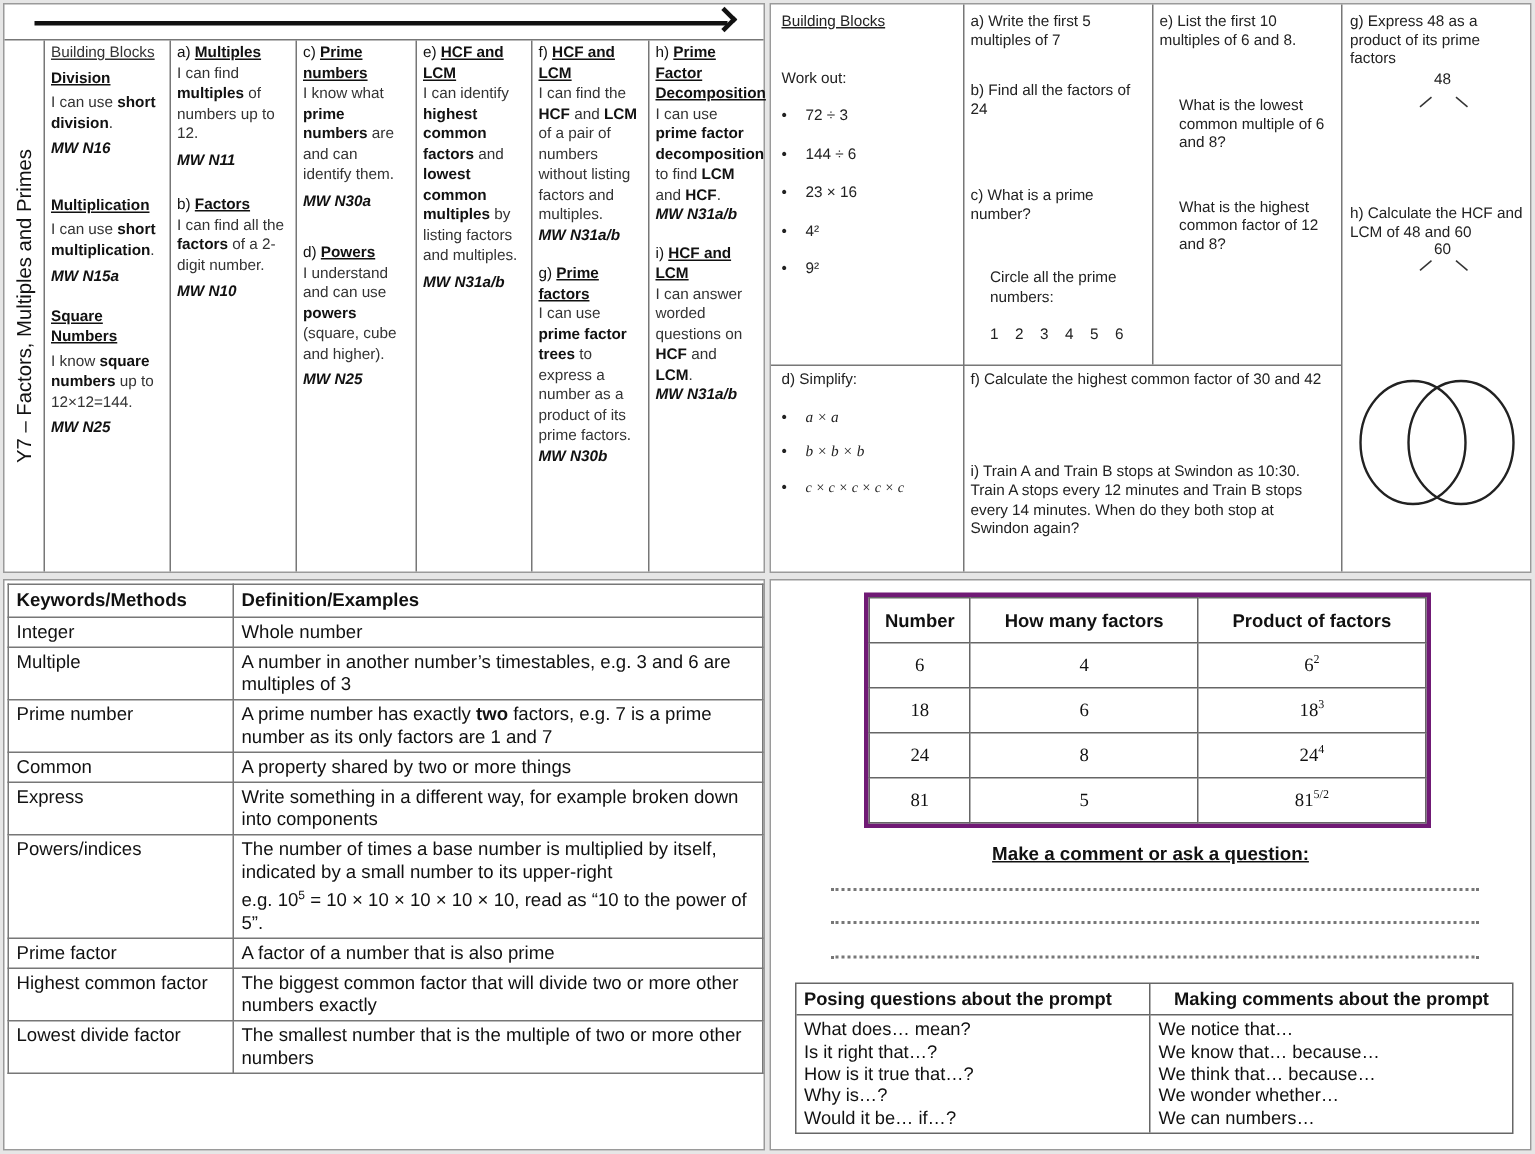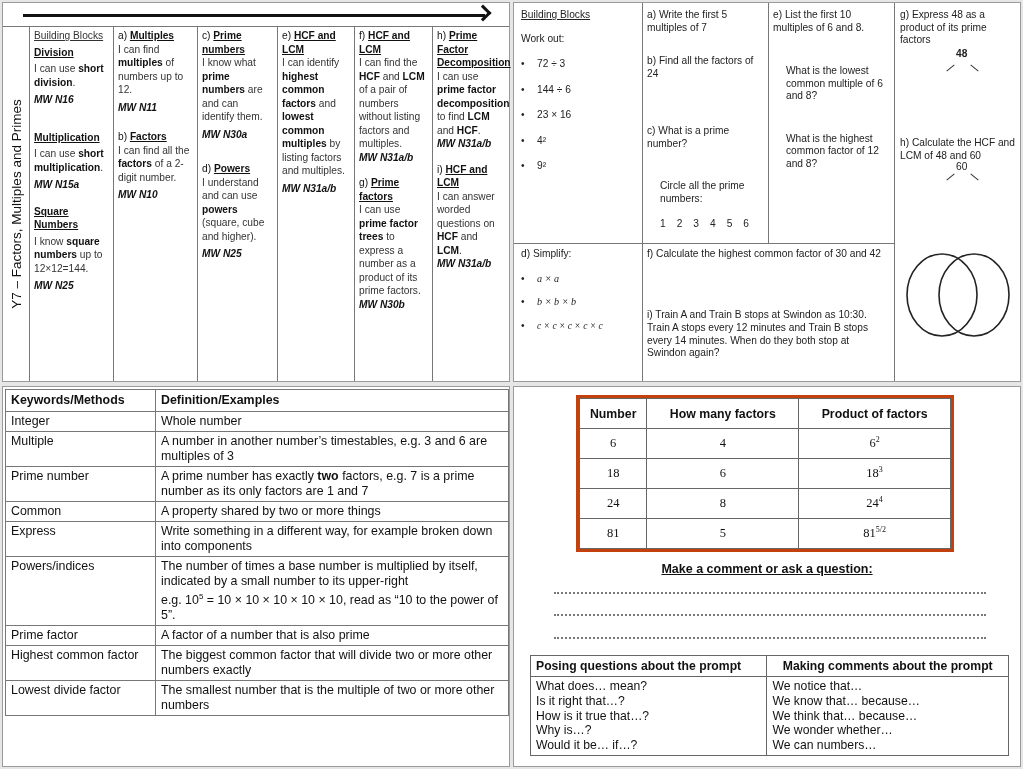--- a/index.html
+++ b/index.html
@@ -32,21 +32,21 @@
 
   
   #bl { left: 2px; top: 386px; width: 508px; height: 381px; }
   #bl table { border-collapse: collapse; width: 504px; margin: 2px; font-size: 12.4px; line-height: 15px; }
   #bl td, #bl th { border: 1px solid #777; text-align: left; vertical-align: top; padding: 2px 5px 2px 5px; }
   #bl th { font-weight: bold; padding-top: 3px; padding-bottom: 3px; }
   #bl td:first-child, #bl th:first-child { width: 150px; }
 
   
   #br { left: 513px; top: 386px; width: 508px; height: 381px; }
-  #factors { position: absolute; left: 62px; top: 8px; width: 378px; border: 3px solid #c2410c; }
+  #factors { position: absolute; left: 62px; top: 8px; width: 378px; border: 3px solid #701a75; }
   #factors table { border-collapse: collapse; width: 100%; }
   #factors th, #factors td { border: 1px solid #666; text-align: center; height: 30px; }
   #factors th { font-size: 12.3px; font-weight: bold; height: 30px; }
   #factors td { font-family: "Liberation Serif", serif; font-size: 12.5px; }
   #factors sup { font-size: 8px; }
   .prompt-title { position: absolute; left: 0; width: 100%; top: 175px; text-align: center; font-weight: bold; font-size: 12.5px; text-decoration: underline; }
   .dots { position: absolute; left: 40px; width: 432px; border-bottom: 2px dotted #777; height: 1px; }
   #sentence { position: absolute; left: 16px; top: 268px; width: 479px; border: 1px solid #666; }
   #sentence table { border-collapse: collapse; width: 100%; font-size: 12.2px; }
   #sentence th { text-align: left; font-weight: bold; padding: 3px 5px; border-bottom: 1px solid #666; border-right: 1px solid #666; }
@@ -142,21 +142,21 @@
 
 <div class="panel" id="tr">
 
   <div class="vline" style="left:128px;top:0;width:1px;height:378px;"></div>
   <div class="vline" style="left:254px;top:0;width:1px;height:240px;"></div>
   <div class="vline" style="left:380px;top:0;width:1px;height:378px;"></div>
   <div class="vline" style="left:0;top:240px;width:380px;height:1px;"></div>
 
   <div class="cell" style="left:7px;top:6px;width:118px;">
     <u>Building Blocks</u>
-    <div style="margin-top:11px">Work out:</div>
+    <div style="margin-top:25px">Work out:</div>
     <div class="bul">
         <span>•</span>
         <span>72 ÷ 3</span>
       </div>
     <div class="bul">
         <span>•</span>
         <span>144 ÷ 6</span>
       </div>
     <div class="bul">
         <span>•</span>
@@ -192,21 +192,21 @@
   </div>
 
   <div class="cell" style="left:259px;top:6px;width:118px;">
     <div>e) List the first 10 multiples of 6 and 8.</div>
     <div class="indent" style="margin-top:31px;">What is the lowest common multiple of 6 and 8?</div>
     <div class="indent" style="margin-top:30px;">What is the highest common factor of 12 and 8?</div>
   </div>
 
   <div class="cell" style="left:386px;top:6px;width:118px;">
     <div>g) Express 48 as a product of its prime factors</div>
-    <div style="position:relative;height:28px;font-weight:bold;">
+    <div style="position:relative;height:28px;">
       <span style="position:absolute;left:56px;top:1px;">48</span>
       <span style="position:absolute;left:50px;top:16px;width:1px;height:10px;background:#333;transform:rotate(50deg);"></span>
       <span style="position:absolute;left:74px;top:16px;width:1px;height:10px;background:#333;transform:rotate(-50deg);"></span>
     </div>
   </div>
   <div class="cell" style="left:386px;top:134px;width:118px;">
     <div>h) Calculate the HCF and LCM of 48 and 60</div>
     <div style="position:relative;height:24px;">
       <span style="position:absolute;left:56px;top:-1px;">60</span>
       <span style="position:absolute;left:50px;top:10px;width:1px;height:10px;background:#333;transform:rotate(50deg);"></span>

